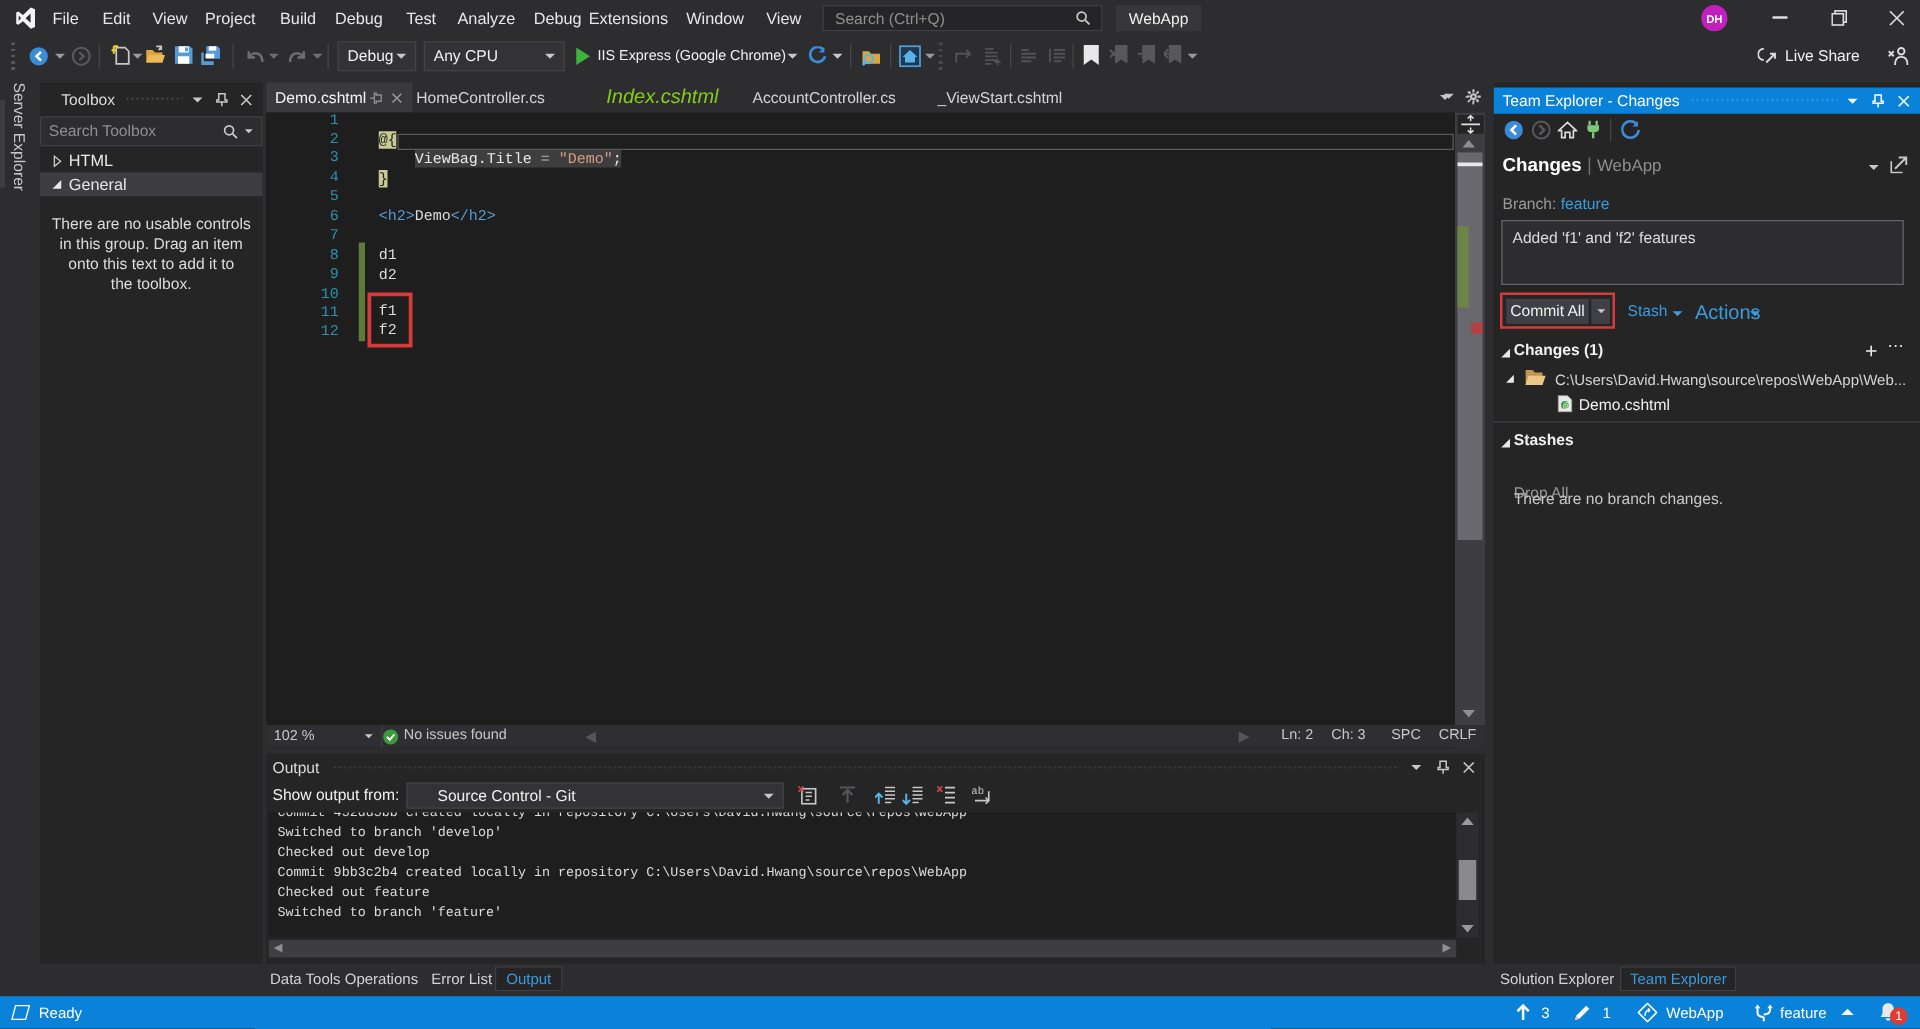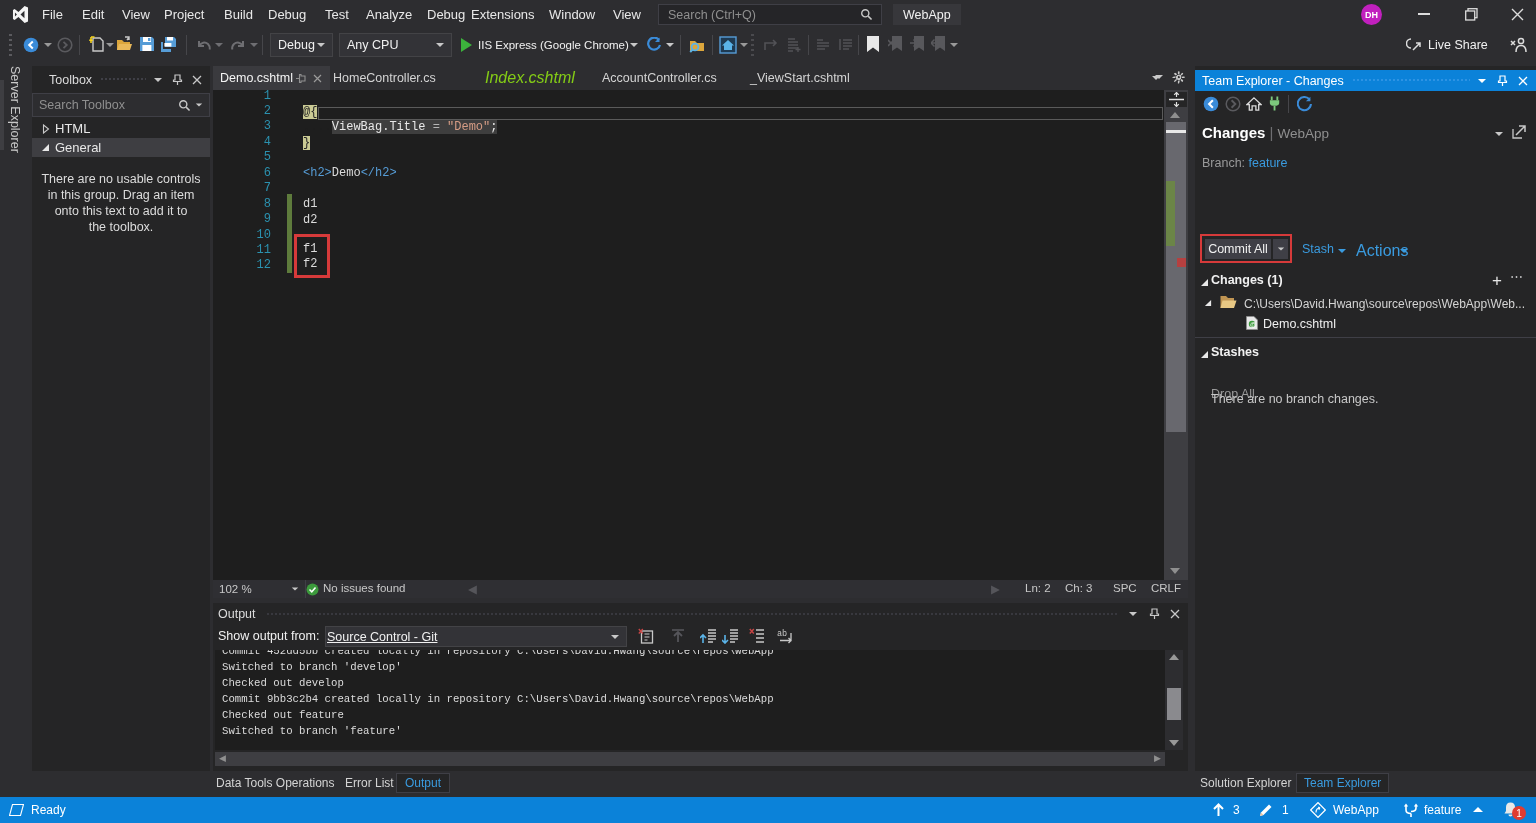--- a/index.html
+++ b/index.html
@@ -323,21 +323,21 @@
     <svg width="11" height="12" viewBox="0 0 11 12" style="margin-right:10px;">
         <path d="M3 1 L8 1 L8 6 L9.5 6 L9.5 7.5 L1.5 7.5 L1.5 6 L3 6 Z M5.5 7.5 L5.5 11" stroke="#C8C8C8" stroke-width="1.2" fill="none"></path>
       </svg>
     <svg width="10" height="10" viewBox="0 0 10 10" style="margin-right:8px;">
         <path d="M1 1 L9 9 M9 1 L1 9" stroke="#C8C8C8" stroke-width="1.3"></path>
       </svg>
   </div>
   <div class="abs" style="left:0;top:22px;width:975px;height:25px;">
     <span class="abs" style="left:5px;top:4px;font-size:12.5px;color:#F1F1F1;">Show output from:</span>
     <div class="abs" style="left:112px;top:1px;width:302px;height:21px;background:#333337;border:1px solid #434346;display:flex;align-items:center;justify-content:space-between;">
-        <span style="margin-left:1px;font-size:12.5px;color:#F1F1F1;text-decoration:underline;">Source Control - Git</span>
+        <span style="margin-left:24px;font-size:12.5px;color:#F1F1F1;">Source Control - Git</span>
         <span class="ddarrow" style="margin-right:7px;"></span>
       </div>
     <svg class="abs" style="left:425px;top:3px;" width="18" height="17" viewBox="0 0 18 17">
         <rect x="3.5" y="3" width="11" height="12" fill="none" stroke="#C8C8C8" stroke-width="1.3"></rect>
         <path d="M6.5 6 L11.5 6 M6.5 9 L11.5 9 M6.5 12 L9.5 12" stroke="#C8C8C8" stroke-width="1.2"></path>
         <path d="M1 8 L5 1 M1 1.5 L5 7.5" stroke="#C84545" stroke-width="0"></path>
         <path d="M0.8 1 L4.8 5.5 M4.8 1 L0.8 5.5" stroke="#C84545" stroke-width="1.3"></path>
       </svg>
     <svg class="abs" style="left:457px;top:3px;" width="16" height="16" viewBox="0 0 16 16">
         <path d="M8 14 L8 4 M4 8 L8 4 L12 8" fill="none" stroke="#55555A" stroke-width="1.8"></path>
@@ -434,20 +434,23 @@
 
   <div class="abs" style="left:7px;top:58px;font-size:15px;font-weight:bold;color:#FFFFFF;">Changes <span style="font-weight:normal;color:#6E6E72;">|</span> <span style="font-weight:normal;color:#8F8F8F;font-size:13.5px;">WebApp</span></div>
   <span class="ddarrow abs" style="left:300px;top:66px;"></span>
   <svg class="abs" style="left:317px;top:58px;" width="15" height="15" viewBox="0 0 15 15">
       <path d="M1 5 L1 14 L10 14" fill="none" stroke="#C8C8C8" stroke-width="1.3"></path>
       <path d="M4 11 L13 2 M7 2 L13 2 L13 8" fill="none" stroke="#C8C8C8" stroke-width="1.5"></path>
     </svg>
 
   <div class="abs" style="left:7px;top:90px;font-size:12.5px;color:#9A9A9A;">Branch: <span class="blue">feature</span></div>
 
+  <div class="abs" style="left:6px;top:110px;width:322px;height:52px;background:#2D2D30;border:1px solid #65656A;">
+    <div style="margin:6px 0 0 8px;font-size:12.5px;color:#DCDCDC;">Added 'f1' and 'f2' features</div>
+  </div>
 
   <div class="abs" style="left:10px;top:173px;width:66px;height:20px;background:#3F3F46;display:flex;align-items:center;justify-content:center;font-size:12.5px;color:#F1F1F1;">Commit All</div>
   <div class="abs" style="left:78px;top:173px;width:15px;height:20px;background:#3F3F46;display:flex;align-items:center;justify-content:center;">
       <span class="ddarrow" style="transform:scale(0.8);"></span>
     </div>
   <div class="abs" style="left:5px;top:168px;width:92px;height:29px;border:2px solid #D63A3A;"></div>
   <span class="abs blue" style="left:107px;top:176px;font-size:12.5px;">Stash</span>
   <span class="ddarrow abs" style="left:143px;top:183px;border-top-color:#3A9BDF;"></span>
   <span class="abs blue" style="left:161px;top:176px;font-size:16px;">Actions</span>
   <span class="ddarrow abs" style="left:205px;top:183px;border-top-color:#3A9BDF;"></span>

